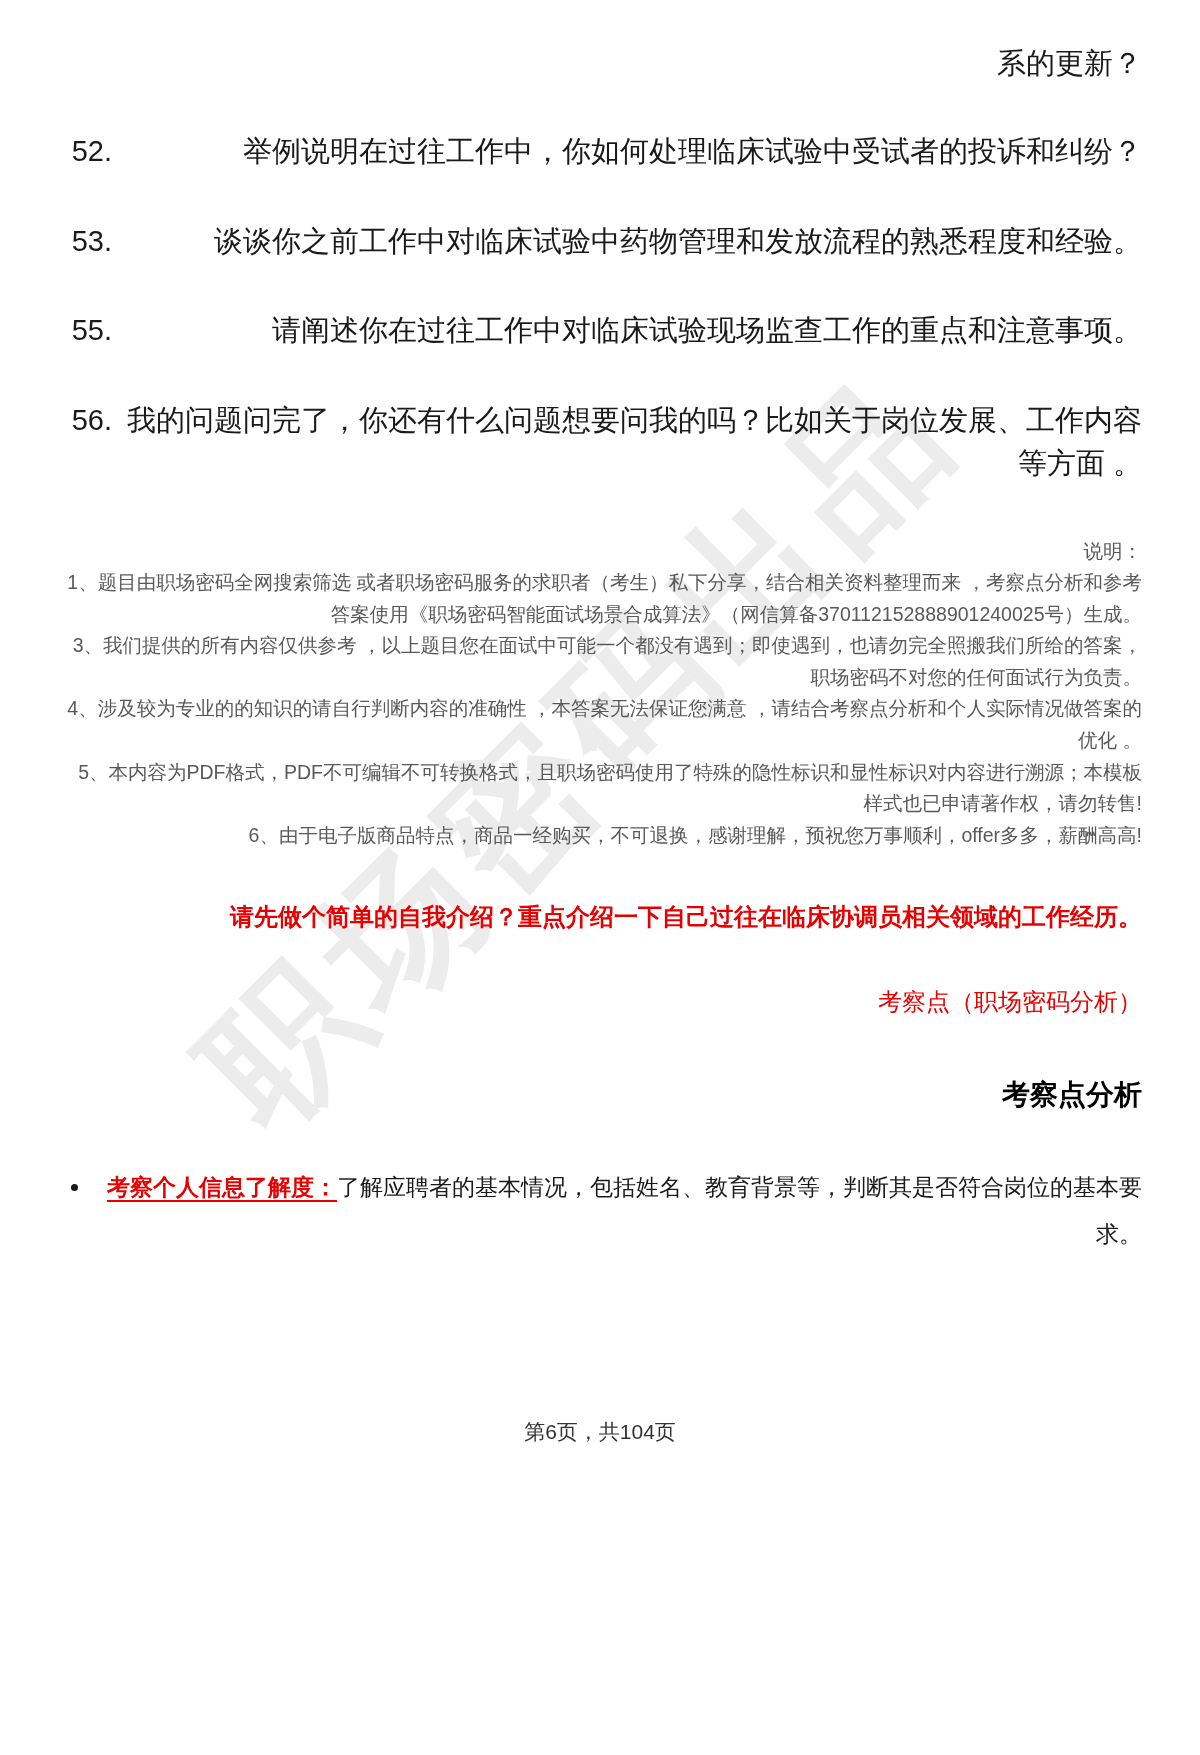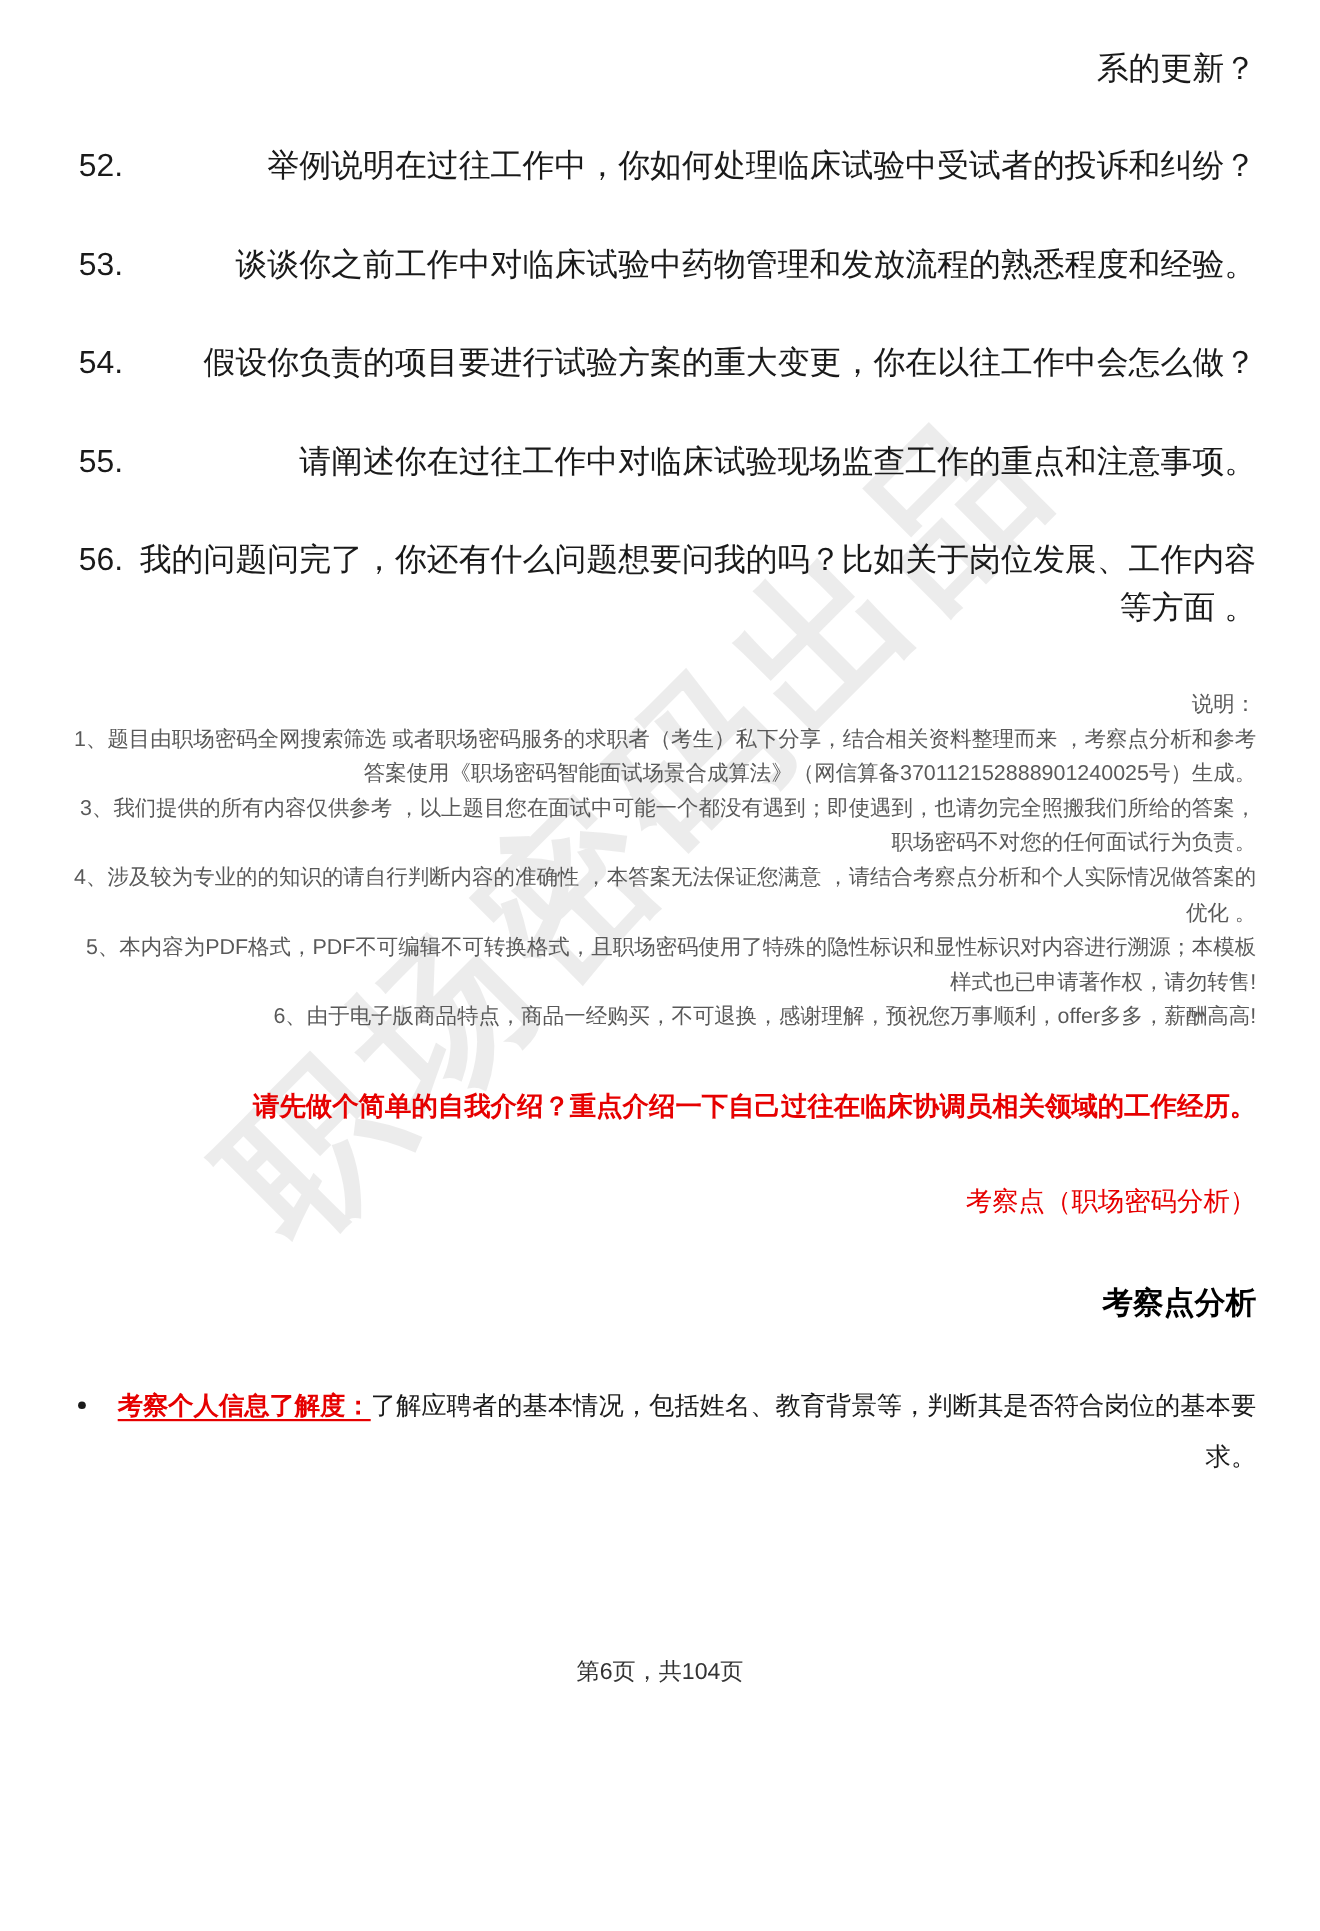--- a/index.html
+++ b/index.html
@@ -69,21 +69,21 @@
   .bullet-lead {
     color: #e60000;
     font-weight: bold;
     text-decoration: underline;
     text-underline-offset: 5px;
   }
   .footer {
     position: absolute;
     left: 0;
     right: 0;
-    top: 1505px;
+    top: 1418px;
     text-align: center;
     font-size: 21px;
     color: #333333;
     z-index: 2;
   }
   .watermark {
     position: absolute;
     top: 400px;
     left: 140px;
     width: 880px;
@@ -121,24 +121,20 @@
     <div class="q-item">
       <div class="q-num">52.</div>
       <div class="q-text">举例说明在过往工作中，你如何处理临床试验中受试者的投诉和纠纷？</div>
     </div>
 
     <div class="q-item">
       <div class="q-num">53.</div>
       <div class="q-text">谈谈你之前工作中对临床试验中药物管理和发放流程的熟悉程度和经验。</div>
     </div>
 
-    <div class="q-item">
-      <div class="q-num">54.</div>
-      <div class="q-text">假设你负责的项目要进行试验方案的重大变更，你在以往工作中会怎么做？</div>
-    </div>
 
     <div class="q-item">
       <div class="q-num">55.</div>
       <div class="q-text">请阐述你在过往工作中对临床试验现场监查工作的重点和注意事项。</div>
     </div>
 
     <div class="q-item">
       <div class="q-num">56.</div>
       <div class="q-text">我的问题问完了，你还有什么问题想要问我的吗？比如关于岗位发展、工作内容等方面 。</div>
     </div>

